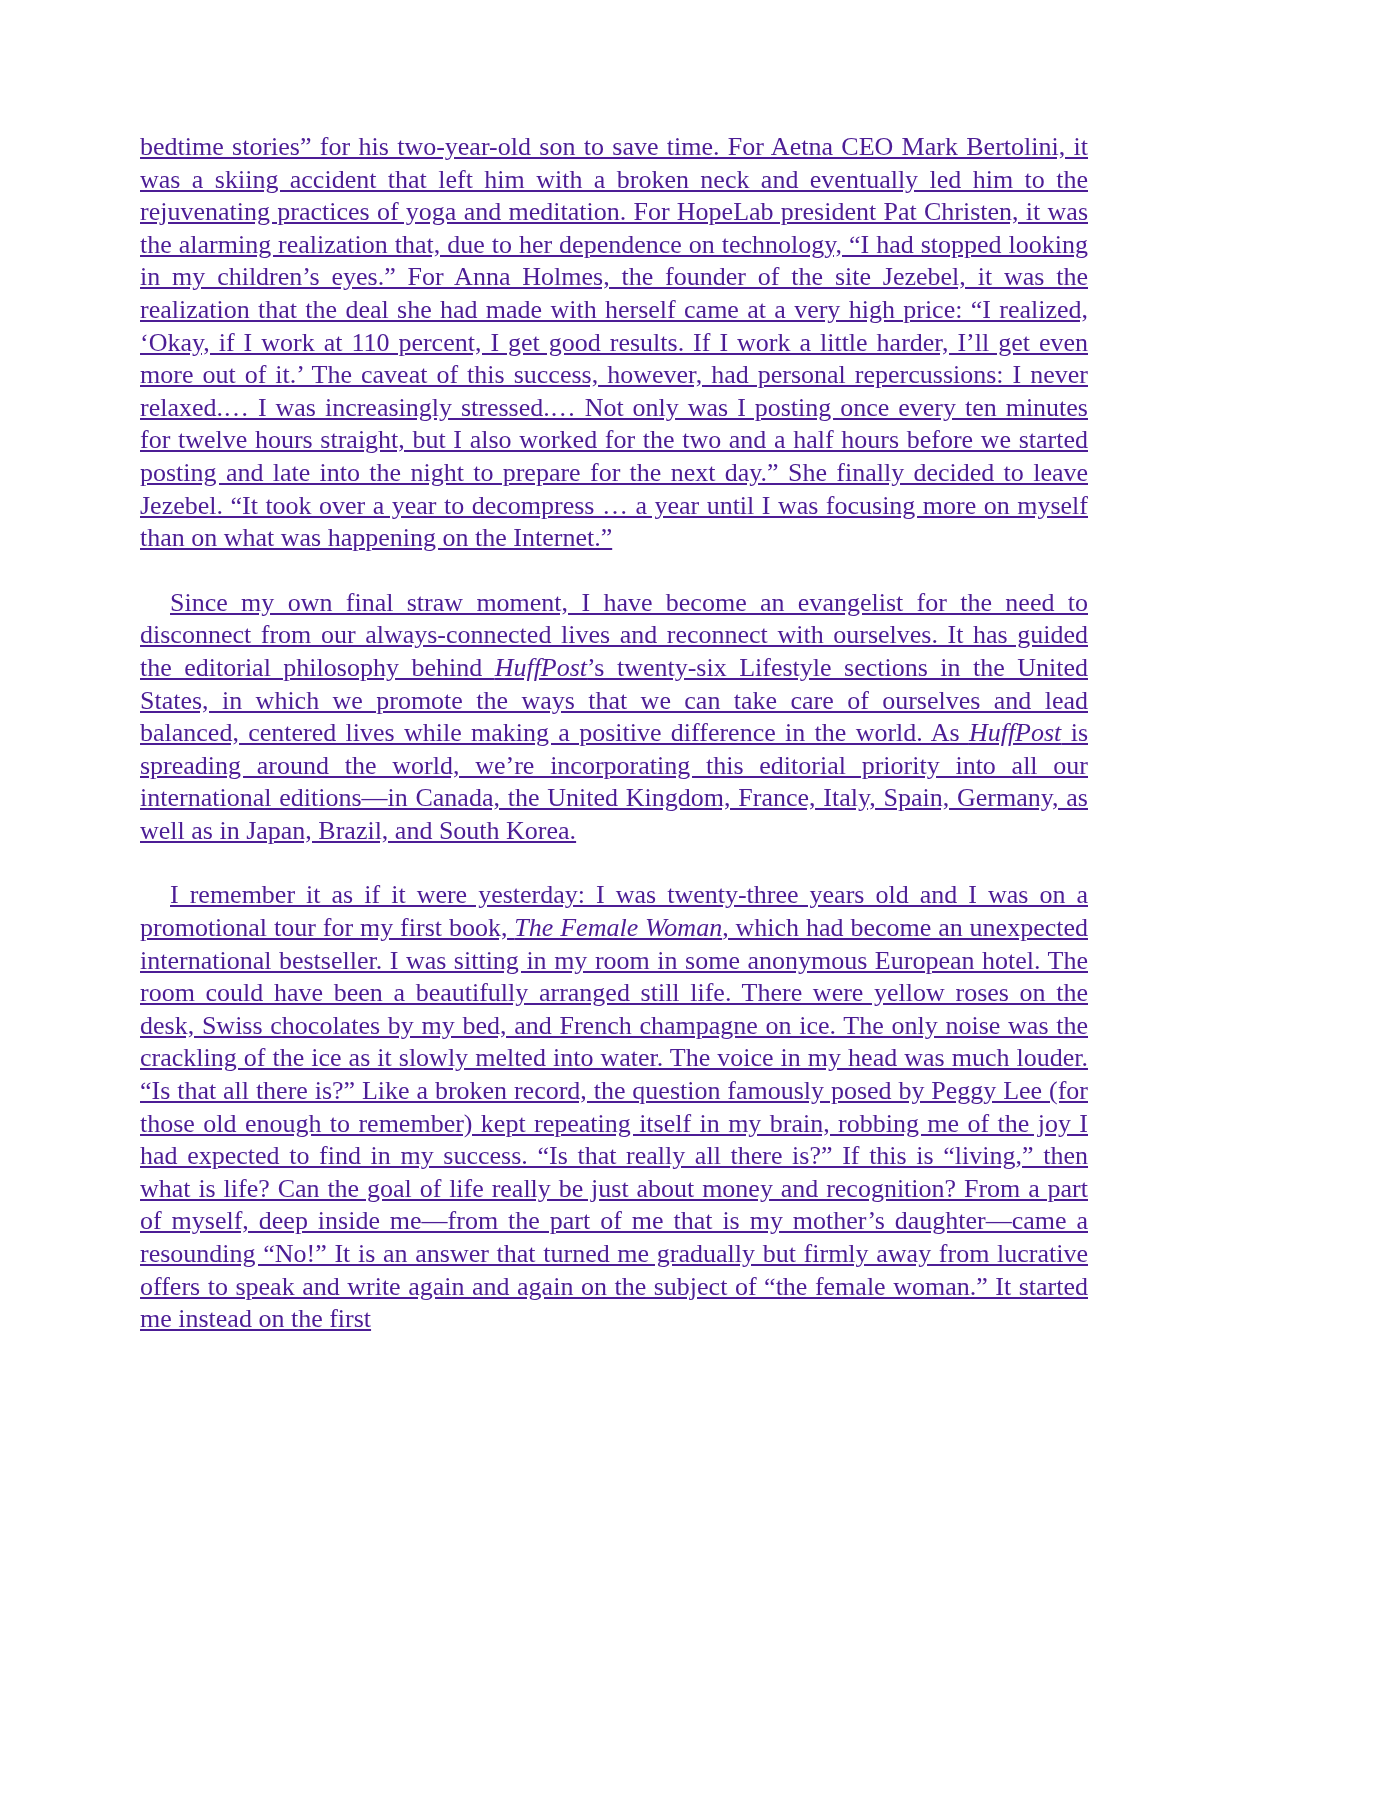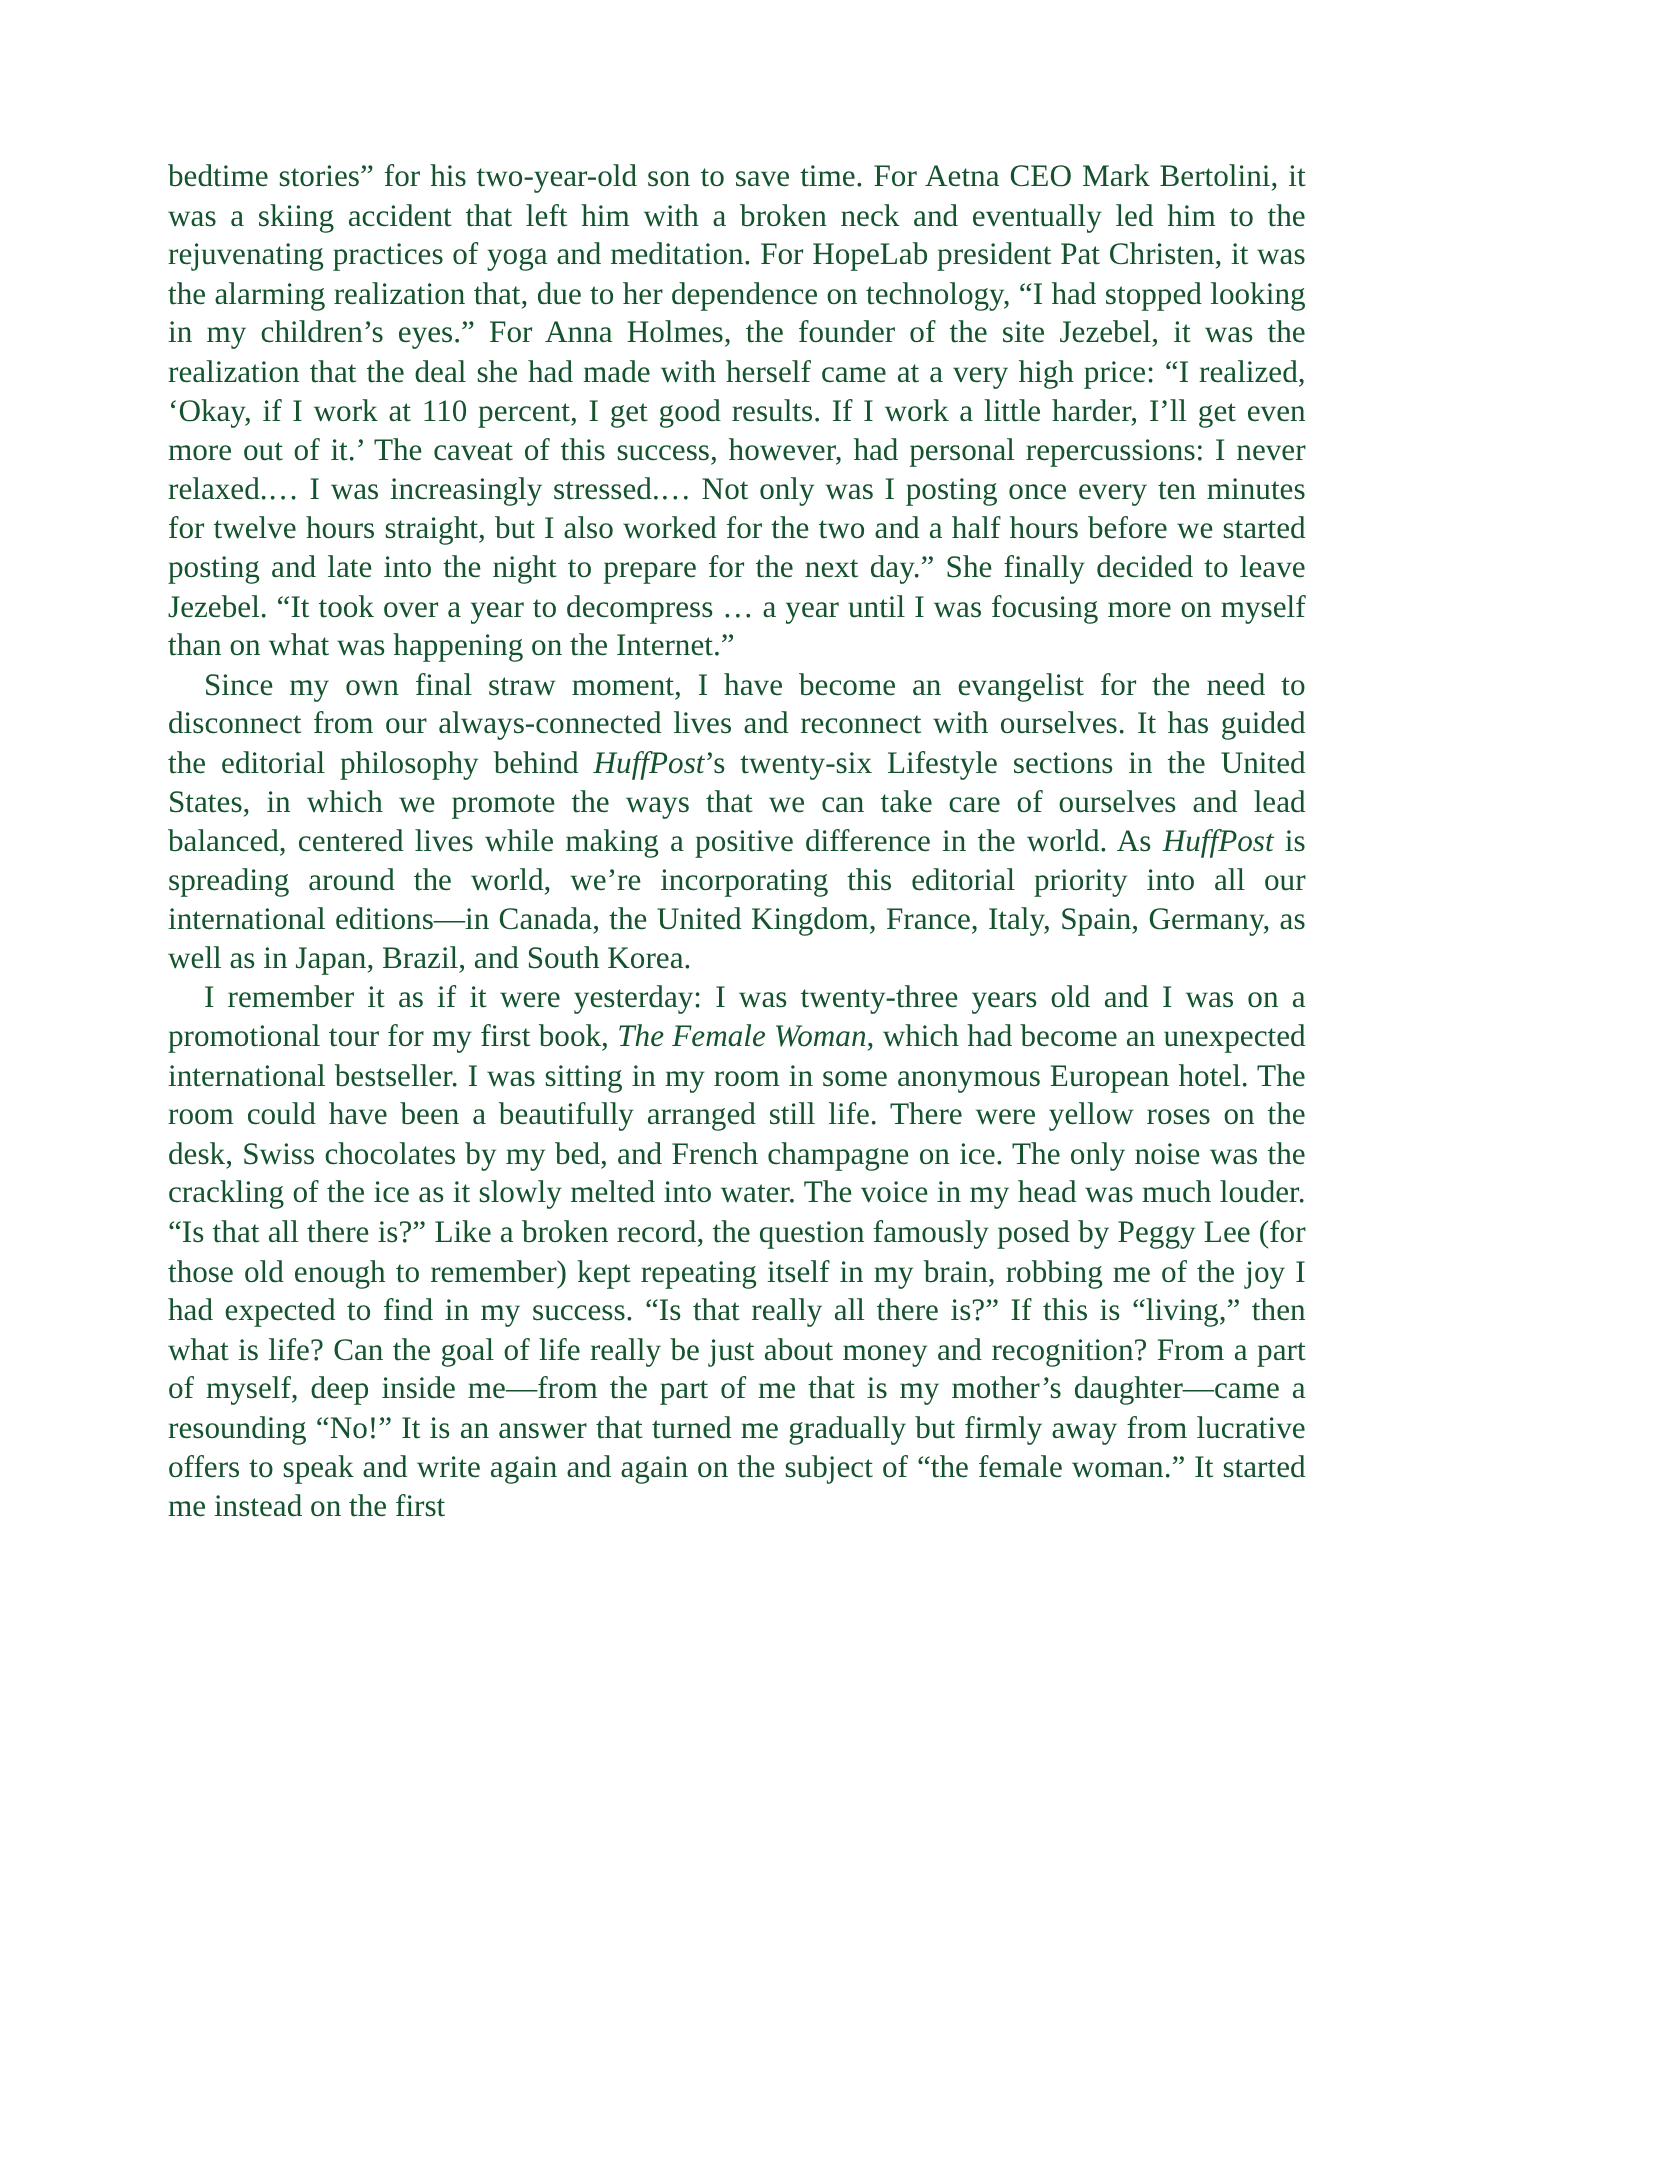--- a/index.html
+++ b/index.html
@@ -12,32 +12,34 @@
       height: 1800px;
       position: relative;
       font-family: "Liberation Serif", serif;
       overflow: hidden;
     }
     .book-page {
       position: absolute;
       left: 140px;
       top: 131px;
       width: 948px;
-      color: #14532d;
+      color: #4c1d95;
       font-size: 26px;
       line-height: 32.6px;
       text-align: justify;
       text-justify: inter-word;
+      text-decoration: underline;
     }
     .book-page p {
       margin: 0;
       padding: 0;
     }
     .book-page p.indented {
       text-indent: 30px;
+      margin-top: 32px;
     }
     .book-page em {
       font-style: italic;
     }
   </style>
 </head>
 <body>
 
 <div class="book-page">
     <p><span>bedtime stories” for his two-year-old son to save time. For Aetna CEO Mark Bertolini, it was a skiing accident that left him with a broken neck and eventually led him to the rejuvenating practices of yoga and meditation. For HopeLab president Pat Christen, it was the alarming realization that, due to her dependence on technology, “I had stopped looking in my children’s eyes.” For Anna Holmes, the founder of the site Jezebel, it was the realization that the deal she had made with herself came at a very high price: “I realized, ‘Okay, if I work at 110 percent, I get good results. If I work a little harder, I’ll get even more out of it.’ The caveat of this success, however, had personal repercussions: I never relaxed.… I was increasingly stressed.… Not only was I posting once every ten minutes for twelve hours straight, but I also worked for the two and a half hours before we started posting and late into the night to prepare for the next day.” She finally decided to leave Jezebel. “It took over a year to decompress … a year until I was focusing more on myself than on what was happening on the Internet.”</span></p>

